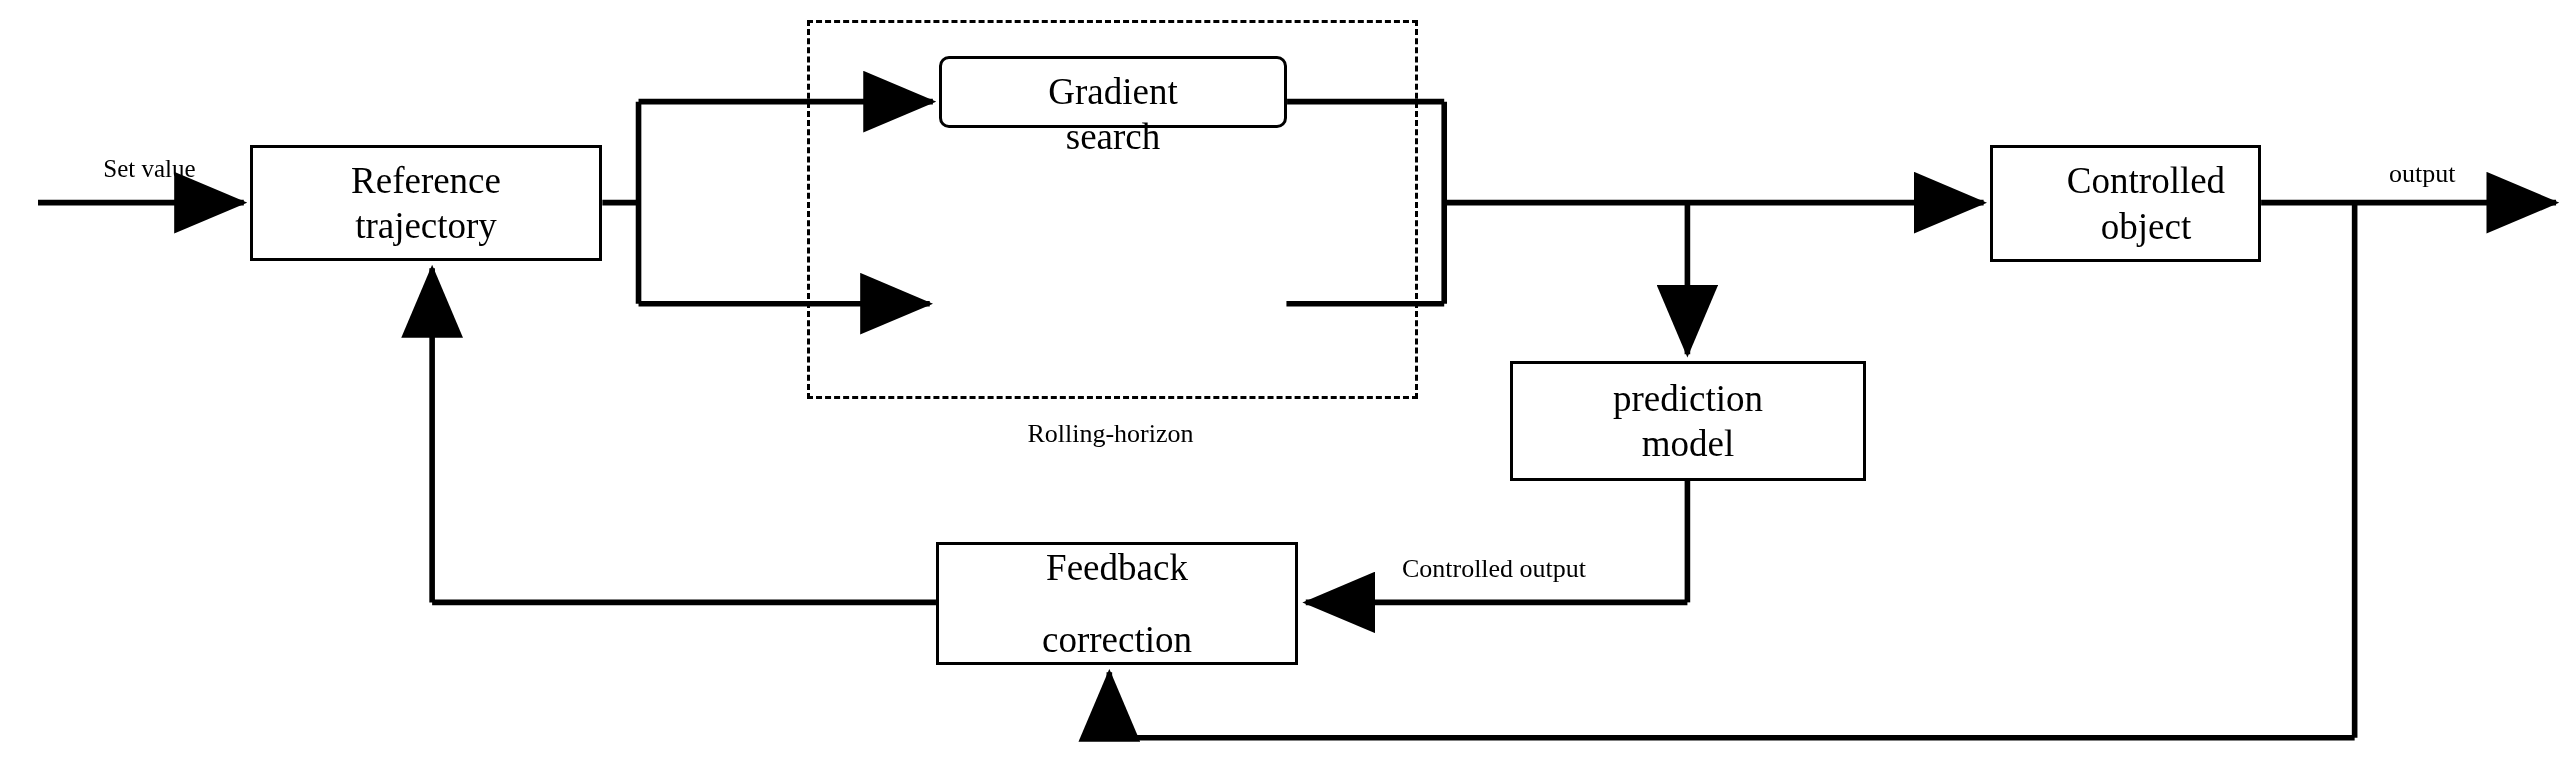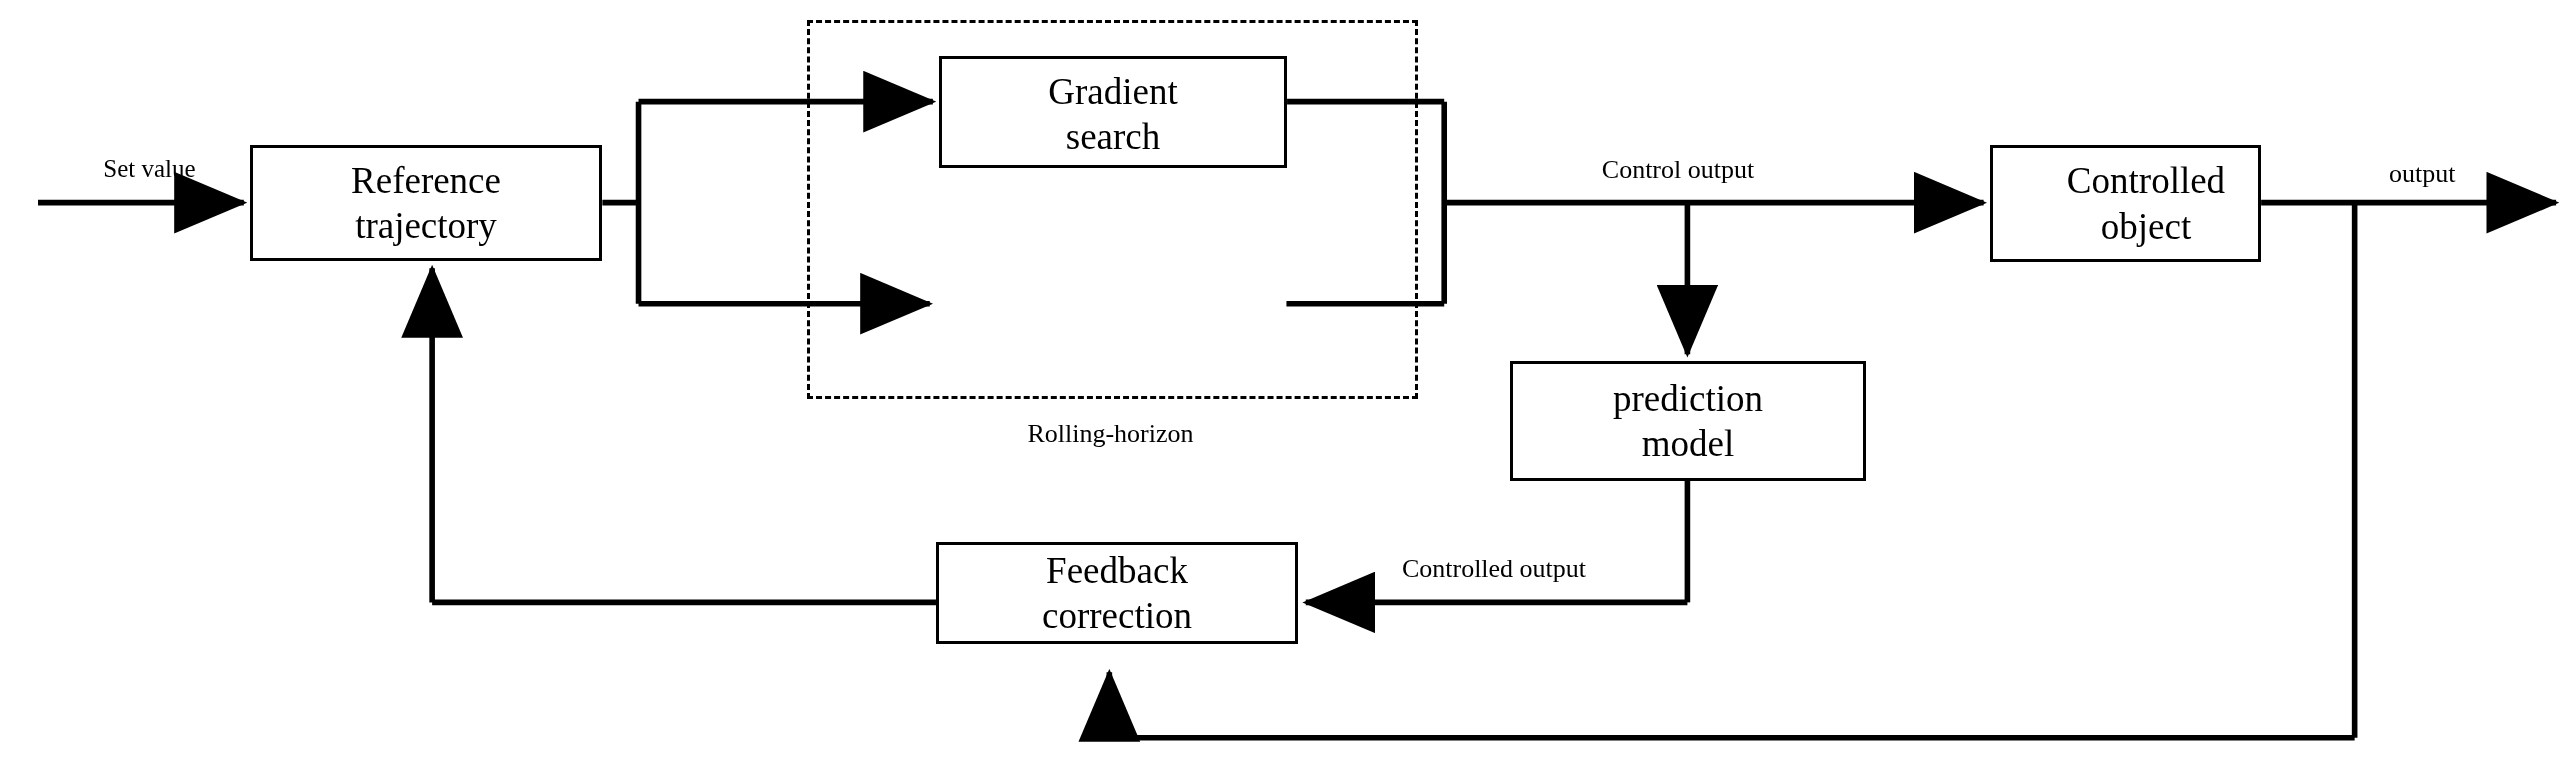--- a/index.html
+++ b/index.html
@@ -92,44 +92,43 @@
 
   <div class="dashbox" style="left:807px;top:20px;width:611px;height:379px;"></div>
 
   <div class="edge-label t-small" style="left:936px;top:419px;width:349px;">Rolling-horizon</div>
 
   <div class="node t-big" style="left:250px;top:145px;width:352px;height:116px;text-align:right;">
     <span class="ln">Reference</span>
     <span class="ln">trajectory</span>
   </div>
 
-  <div class="node t-big" style="left:939px;top:56px;width:348px;height:112px;
-              justify-content:flex-start;padding-top:10px;">
+  <div class="node t-big" style="left:939px;top:56px;width:348px;height:72px;
+              justify-content:flex-start;padding-top:10px;border-radius:10px;">
     <span class="ln">Gradient</span>
     <span class="ln">search</span>
   </div>
 
 
   <div class="node t-big" style="left:1510px;top:361px;width:356px;height:120px;">
     <span class="ln">prediction</span>
     <span class="ln">model</span>
   </div>
 
   <div class="node t-big" style="left:1990px;top:145px;width:271px;height:117px;padding-left:41px;">
     <span class="ln">Controlled</span>
     <span class="ln">object</span>
   </div>
 
-  <div class="node t-big" style="left:936px;top:542px;width:362px;height:102px;">
+  <div class="node t-big" style="left:936px;top:542px;width:362px;height:123px;justify-content:space-between;">
     <span class="ln">Feedback</span>
     <span class="ln">correction</span>
   </div>
 
   <div class="edge-label t-tiny" style="left:62px;top:155px;width:175px;">Set value</div>
 
-  <div class="edge-label t-small" style="left:1516px;top:155px;width:324px;">Control output</div>
 
   <div class="edge-label t-small" style="left:2389px;top:159px;width:150px;text-align:left;">output</div>
 
   <div class="edge-label t-small" style="left:1332px;top:554px;width:324px;">Controlled output</div>
 
 </div>
 
 
 </body></html>

